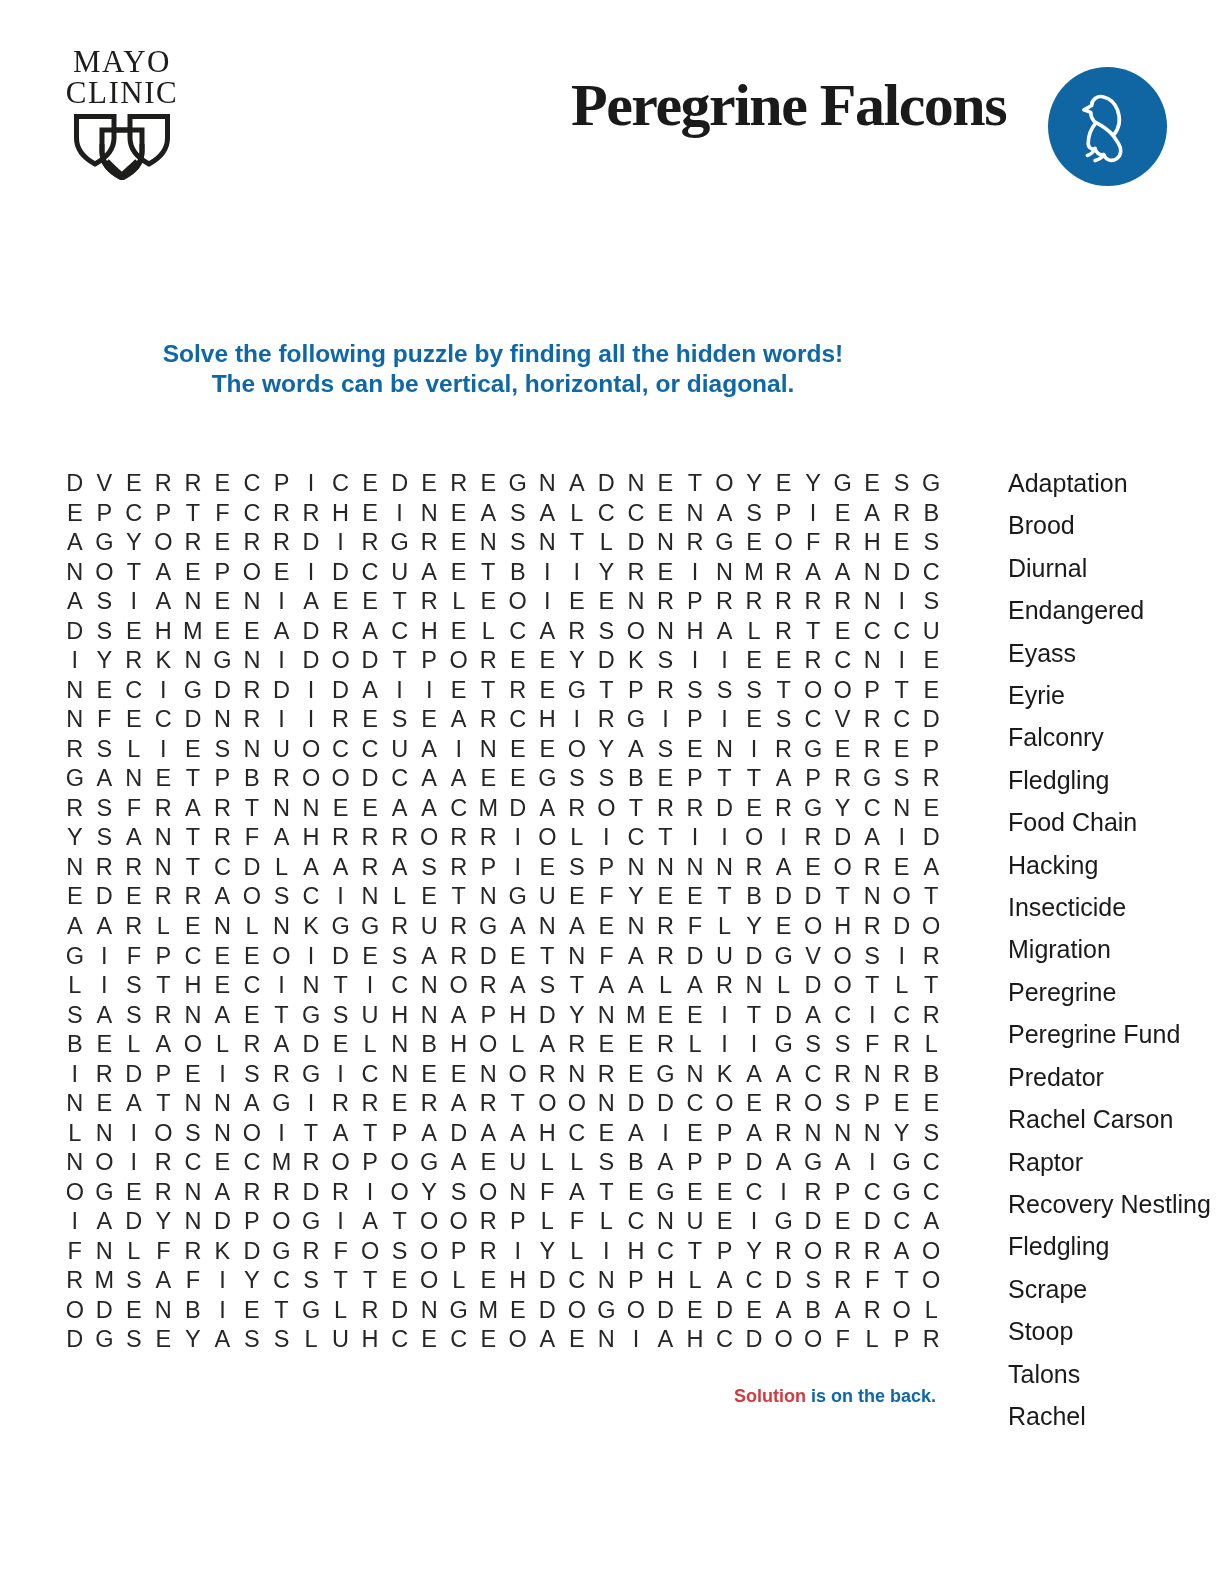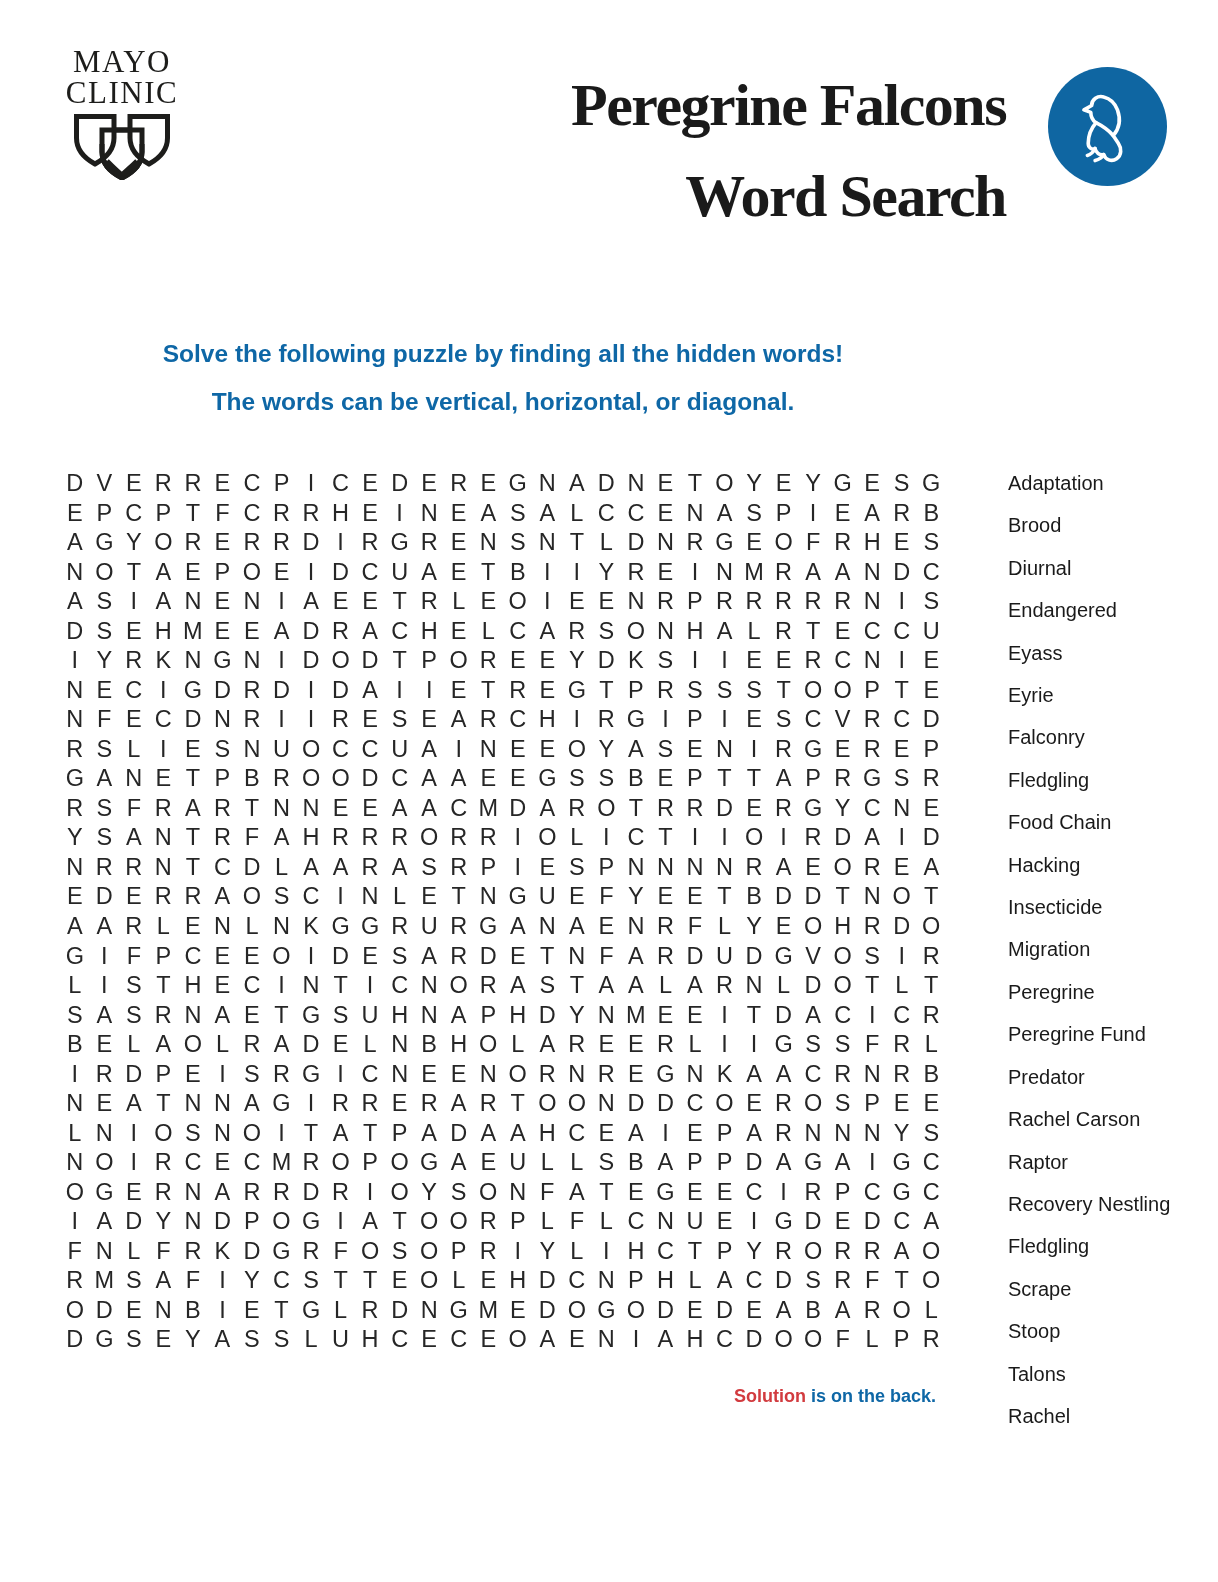--- a/index.html
+++ b/index.html
@@ -59,21 +59,21 @@
   .instructions {
     position: absolute;
     left: 60px;
     top: 339px;
     width: 886px;
     text-align: center;
     color: var(--accent_blue, #0E67A6);
     font-weight: bold;
   }
   .instructions p { margin: 0; font-size: 24.5px; line-height: 30px; }
-  .instructions p.ins1 { margin-bottom: 18px; }
+  .instructions p.ins1 { }
 
   
   .grid {
     position: absolute;
     left: 60px;
     top: 469px;
     width: 886px;
     height: 886px;
     display: grid;
     grid-template-columns: repeat(30, 1fr);
@@ -91,21 +91,21 @@
   
   .words {
     position: absolute;
     left: 1008px;
     top: 462px;
     margin: 0;
     padding: 0;
     list-style: none;
   }
   .words li {
-    font-size: 20px;
+    font-size: 25px;
     line-height: 42.4px;
     color: #1a1a1a;
     white-space: nowrap;
   }
 
   
   .solution {
     position: absolute;
     top: 1386px;
     right: 282px;
@@ -131,21 +131,20 @@
         <path d="M2.5 2.5 H40 V24 C40 36 32 44 21 50 C10 44 2.5 36 2.5 24 Z"></path>
         <path d="M56 2.5 H93.5 V24 C93.5 36 86 44 75 50 C64 44 56 36 56 24 Z"></path>
         <path d="M28 16 H68 V38 C68 50 60 58 48 64 C36 58 28 50 28 38 Z" fill="#ffffff" fill-opacity="0"></path>
         <path d="M33 47 C40 54 44 58 48 61 M63 47 C57 53 52 57 48 61 M28 30 V38 C28 46 32 52 37 56 M68 30 V38 C68 46 64 52 59 56" fill="none" stroke-width="5"></path>
       </g>
     </svg>
   </div>
 
   <h1 class="title">
     <span>Peregrine Falcons</span><br>
-    <span>Word Search</span>
   </h1>
 
   <div class="badge">
     <svg viewBox="0 0 100 100">
       <g fill="none" stroke="#ffffff" stroke-width="4.2" stroke-linecap="round" stroke-linejoin="round">
         <path d="M31 25 C31 18 38 13 45 15 C53 17 58 22 61 30 C65 41 63 52 56 60 L62 69 C66 75 66 83 60 87 C54 91 47 88 45 82 C40 83 36 80 35 75 C31 77 27 74 27 69 C27 61 30 52 36 45 C32 42 30 38 30 33 L22 30 Z"></path>
         <path d="M36 45 C44 49 51 54 56 60"></path>
         <path d="M35 75 C33 79 30 82 26 83"></path>
         <path d="M45 82 C43 86 39 88 35 89"></path>
       </g>

